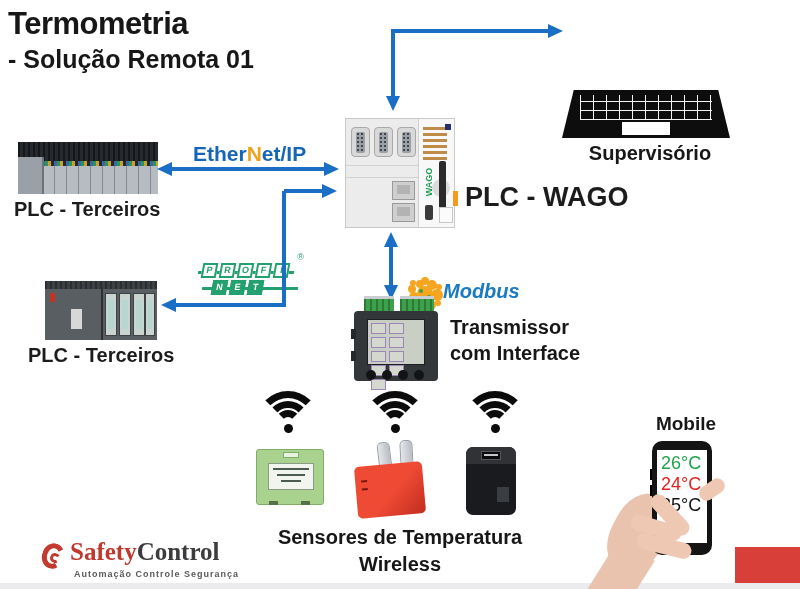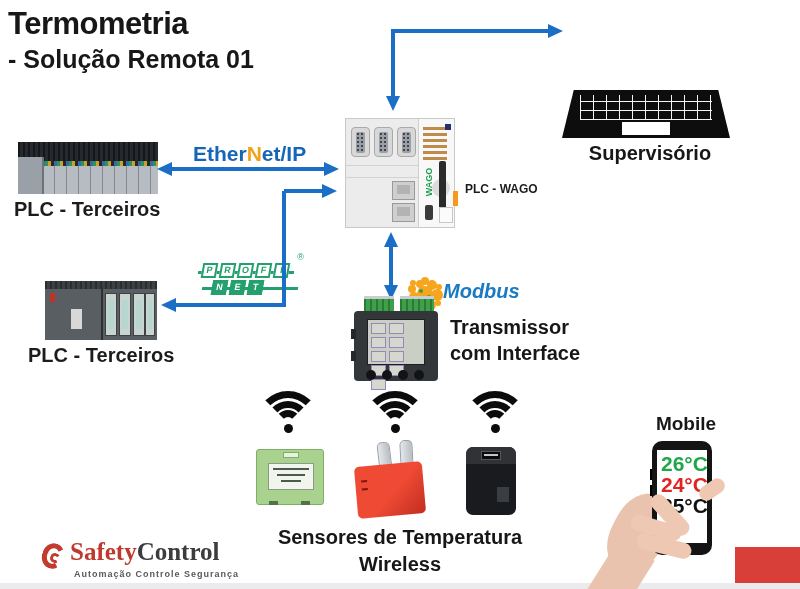--- a/index.html
+++ b/index.html
@@ -130,21 +130,21 @@
   .sen-b .port { position:absolute; left:15px; top:4px; width:20px; height:9px; background:#0a0a0b; border:1px solid #54585e; }
   .sen-b .port i { position:absolute; left:2px; top:2px; right:2px; height:2px; background:#c3c7cc; display:block; }
   .sen-b .lab { position:absolute; right:7px; bottom:13px; width:12px; height:15px; background:#3a3d42; }
 
   .sensors-label { left:240px; top:524px; width:320px; text-align:center; font-size:20px; font-weight:bold; line-height:27px; }
 
   
   .mob-label { left:650px; top:413px; width:72px; text-align:center; font-size:19px; font-weight:bold; }
   .phone { left:652px; top:441px; width:60px; height:114px; background:#141414; border-radius:10px; z-index:2; }
   .phone .scr { position:absolute; left:5px; top:9px; width:50px; height:93px; background:#fff;
-                padding:3px 0 0 4px; font-size:21px; font-weight:bold; line-height:21px; }
+                padding:3px 0 0 4px; font-size:18px; font-weight:normal; line-height:21px; }
   .phone .sbtn { position:absolute; left:-2px; width:2px; height:11px; background:#000; }
   .hand-piece { position:absolute; background:#eac3ae; }
   .hp-front { background:#eec8b2; z-index:3; }
 
   
   .sc { left:40px; top:538px; width:210px; height:46px; }
   .sc-arc1 { position:absolute; left:2px; top:5px; width:22px; height:26px; border:5px solid #c23b2e;
              border-right-color:transparent; border-radius:50%; transform:rotate(18deg); }
   .sc-arc2 { position:absolute; left:10px; top:15px; width:10px; height:10px; border:3px solid #c23b2e;
              border-right-color:transparent; border-radius:50%; transform:rotate(18deg); }
@@ -198,21 +198,21 @@
       <div class="leds"></div>
       <div class="bluesq"></div>
       <span class="wago-brand">WAGO</span>
       <div class="lever-circ"></div>
       <div class="lever"></div>
       <div class="orangetab"></div>
       <div class="wswitch"></div>
       <div class="wsq"></div>
     </div>
   </div>
-  <div class="abs dev-label" style="left:465px;top:182px;font-size:12px;">PLC - WAGO</div>
+  <div class="abs dev-label" style="left:465px;top:182px;font-size:27px;">PLC - WAGO</div>
 
   <div class="abs plc-ab">
     <div class="top"></div>
     <div class="stripes"></div>
     <div class="mods"></div>
     <div class="psu"></div>
   </div>
   <div class="abs dev-label" style="left:14px;top:198px;font-size:20px;">PLC - Terceiros</div>
 
   <div class="abs enet">

